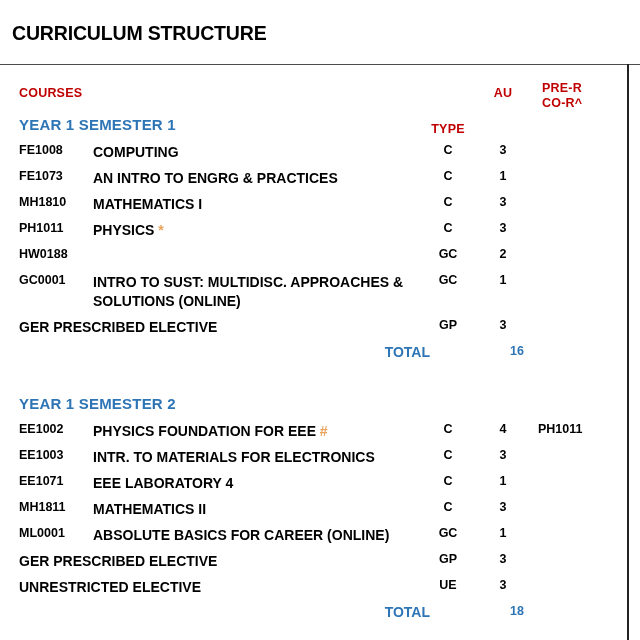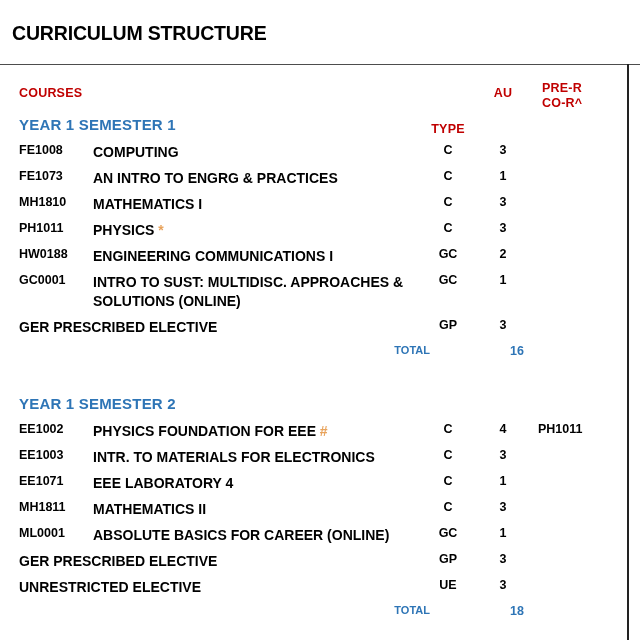--- a/index.html
+++ b/index.html
@@ -154,21 +154,21 @@
     white-space: nowrap;
   }
 
   
   .total-label {
     position: absolute;
     left: 330px;
     top: 3px;
     width: 100px;
     text-align: right;
-    font-size: 11px;
+    font-size: 14px;
     font-weight: bold;
     color: #2e75b6;
   }
   .total-value {
     position: absolute;
     left: 482px;
     top: 3px;
     width: 42px;
     text-align: right;
     font-size: 12.5px;
@@ -219,21 +219,20 @@
           <div class="c-au">3</div>
         </div>
         <div class="row">
           <div class="c-code">PH1011</div>
           <div class="c-name"><span>PHYSICS</span><span class="mark"> *</span></div>
           <div class="c-type">C</div>
           <div class="c-au">3</div>
         </div>
         <div class="row">
           <div class="c-code">HW0188</div>
-          <div class="c-name"><span>ENGINEERING COMMUNICATIONS I</span></div>
           <div class="c-type">GC</div>
           <div class="c-au">2</div>
         </div>
         <div class="row tall">
           <div class="c-code">GC0001</div>
           <div class="c-name" style="white-space: normal; width: 330px;"><span>INTRO TO SUST: MULTIDISC. APPROACHES &amp; SOLUTIONS (ONLINE)</span></div>
           <div class="c-type">GC</div>
           <div class="c-au">1</div>
         </div>
         <div class="row">

